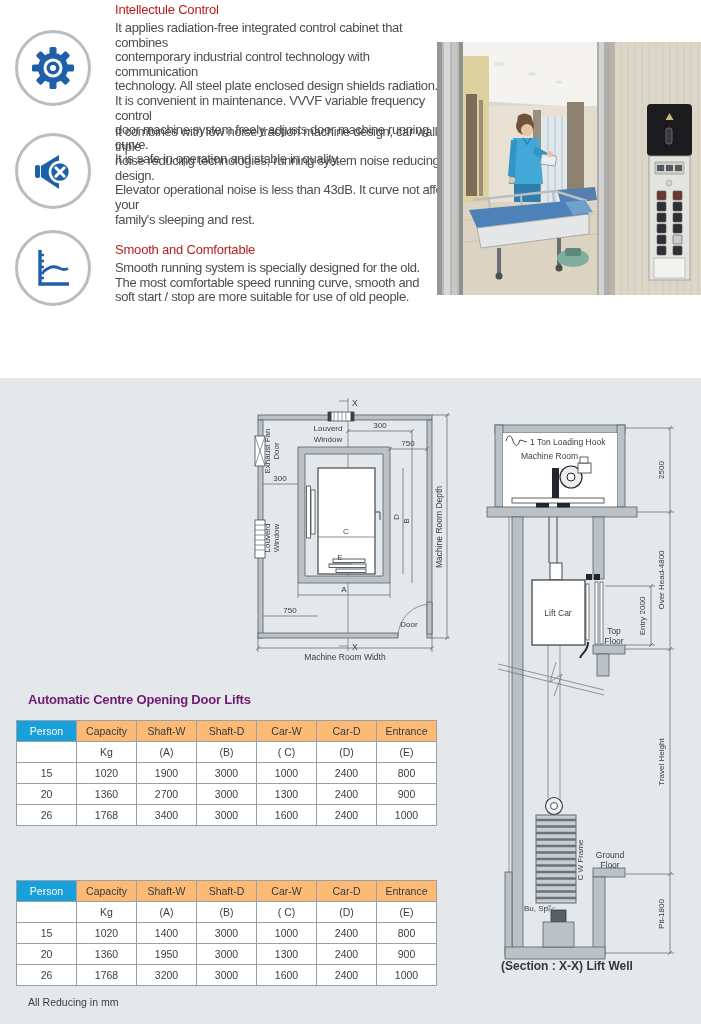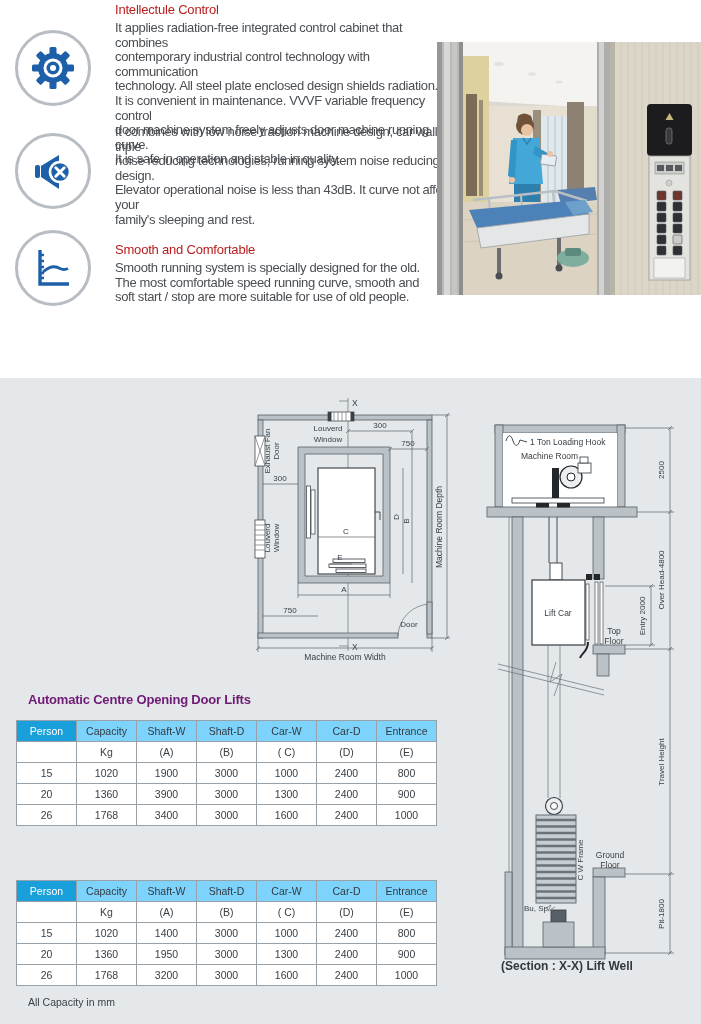--- a/index.html
+++ b/index.html
@@ -29,21 +29,21 @@
   .ln   { stroke:#454b51; stroke-width:1; fill:none; }
   .thin { stroke:#6a7076; stroke-width:0.7; fill:none; }
   .wl   { fill:#bac2c8; stroke:#596067; stroke-width:0.8; }
   .cap  { font-size:12px; font-weight:bold; fill:#33383d; }
 
   
   .tbl-title { position:absolute; font-size:13px; font-weight:bold; color:#701a75; letter-spacing:-0.2px; }
   table.spec { position:absolute; border-collapse:collapse; table-layout:fixed; width:421px; background:#fff; }
   table.spec td { border:1px solid #99a1a8; height:21px; text-align:center; vertical-align:middle;
     font-size:10.5px; color:#3a4046; background:#fff; padding:0; }
-  table.spec tr.hd td { background:#7dd3fc; color:#343b41; font-weight:normal; }
+  table.spec tr.hd td { background:#fdba74; color:#343b41; font-weight:normal; }
   table.spec tr.hd td.person { background:#199fd9; color:#ffffff; }
   .footnote { position:absolute; font-size:10.5px; color:#3a4046; }
 </style>
 </head>
 <body>
 
 <div class="page">
 
   <div class="icon-circle" style="left:15px; top:30px;">
     <svg width="48" height="48" viewBox="0 0 48 48">
@@ -478,21 +478,21 @@
       <td>1020</td>
       <td>1900</td>
       <td>3000</td>
       <td>1000</td>
       <td>2400</td>
       <td>800</td>
     </tr>
     <tr>
       <td>20</td>
       <td>1360</td>
-      <td>3900</td>
+      <td>2700</td>
       <td>3000</td>
       <td>1300</td>
       <td>2400</td>
       <td>900</td>
     </tr>
     <tr>
       <td>26</td>
       <td>1768</td>
       <td>3400</td>
       <td>3000</td>
@@ -546,15 +546,15 @@
       <td>1768</td>
       <td>3200</td>
       <td>3000</td>
       <td>1600</td>
       <td>2400</td>
       <td>1000</td>
     </tr>
   </tbody>
     </table>
 
-  <div class="footnote" style="left:28px; top:996px;">All Capacity in mm</div>
+  <div class="footnote" style="left:28px; top:996px;">All Reducing in mm</div>
 
 </div>
 
 </body></html>

